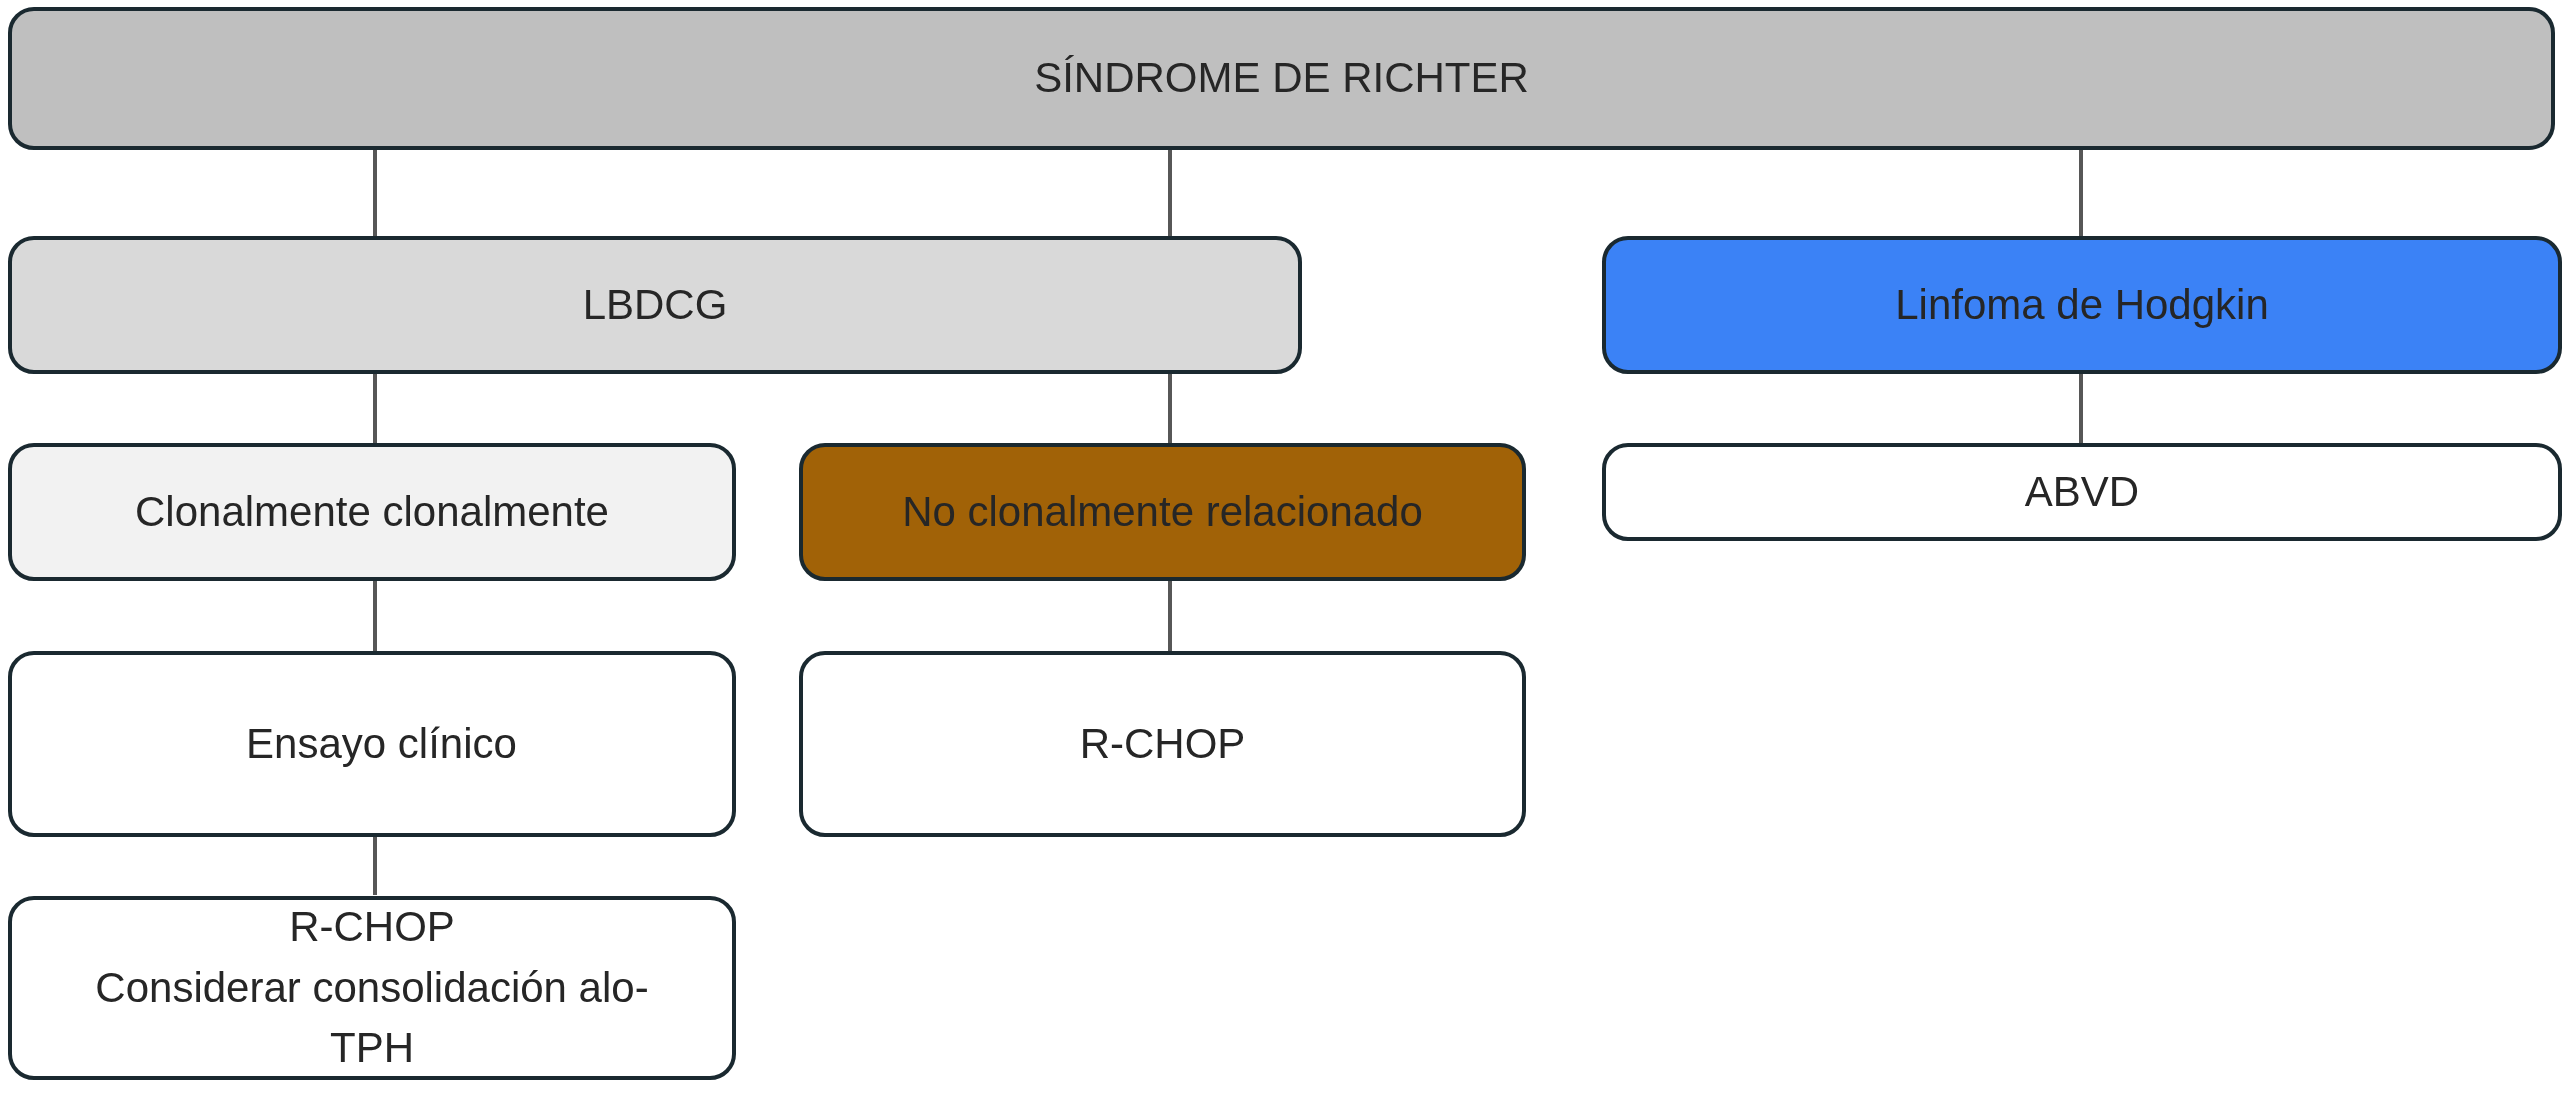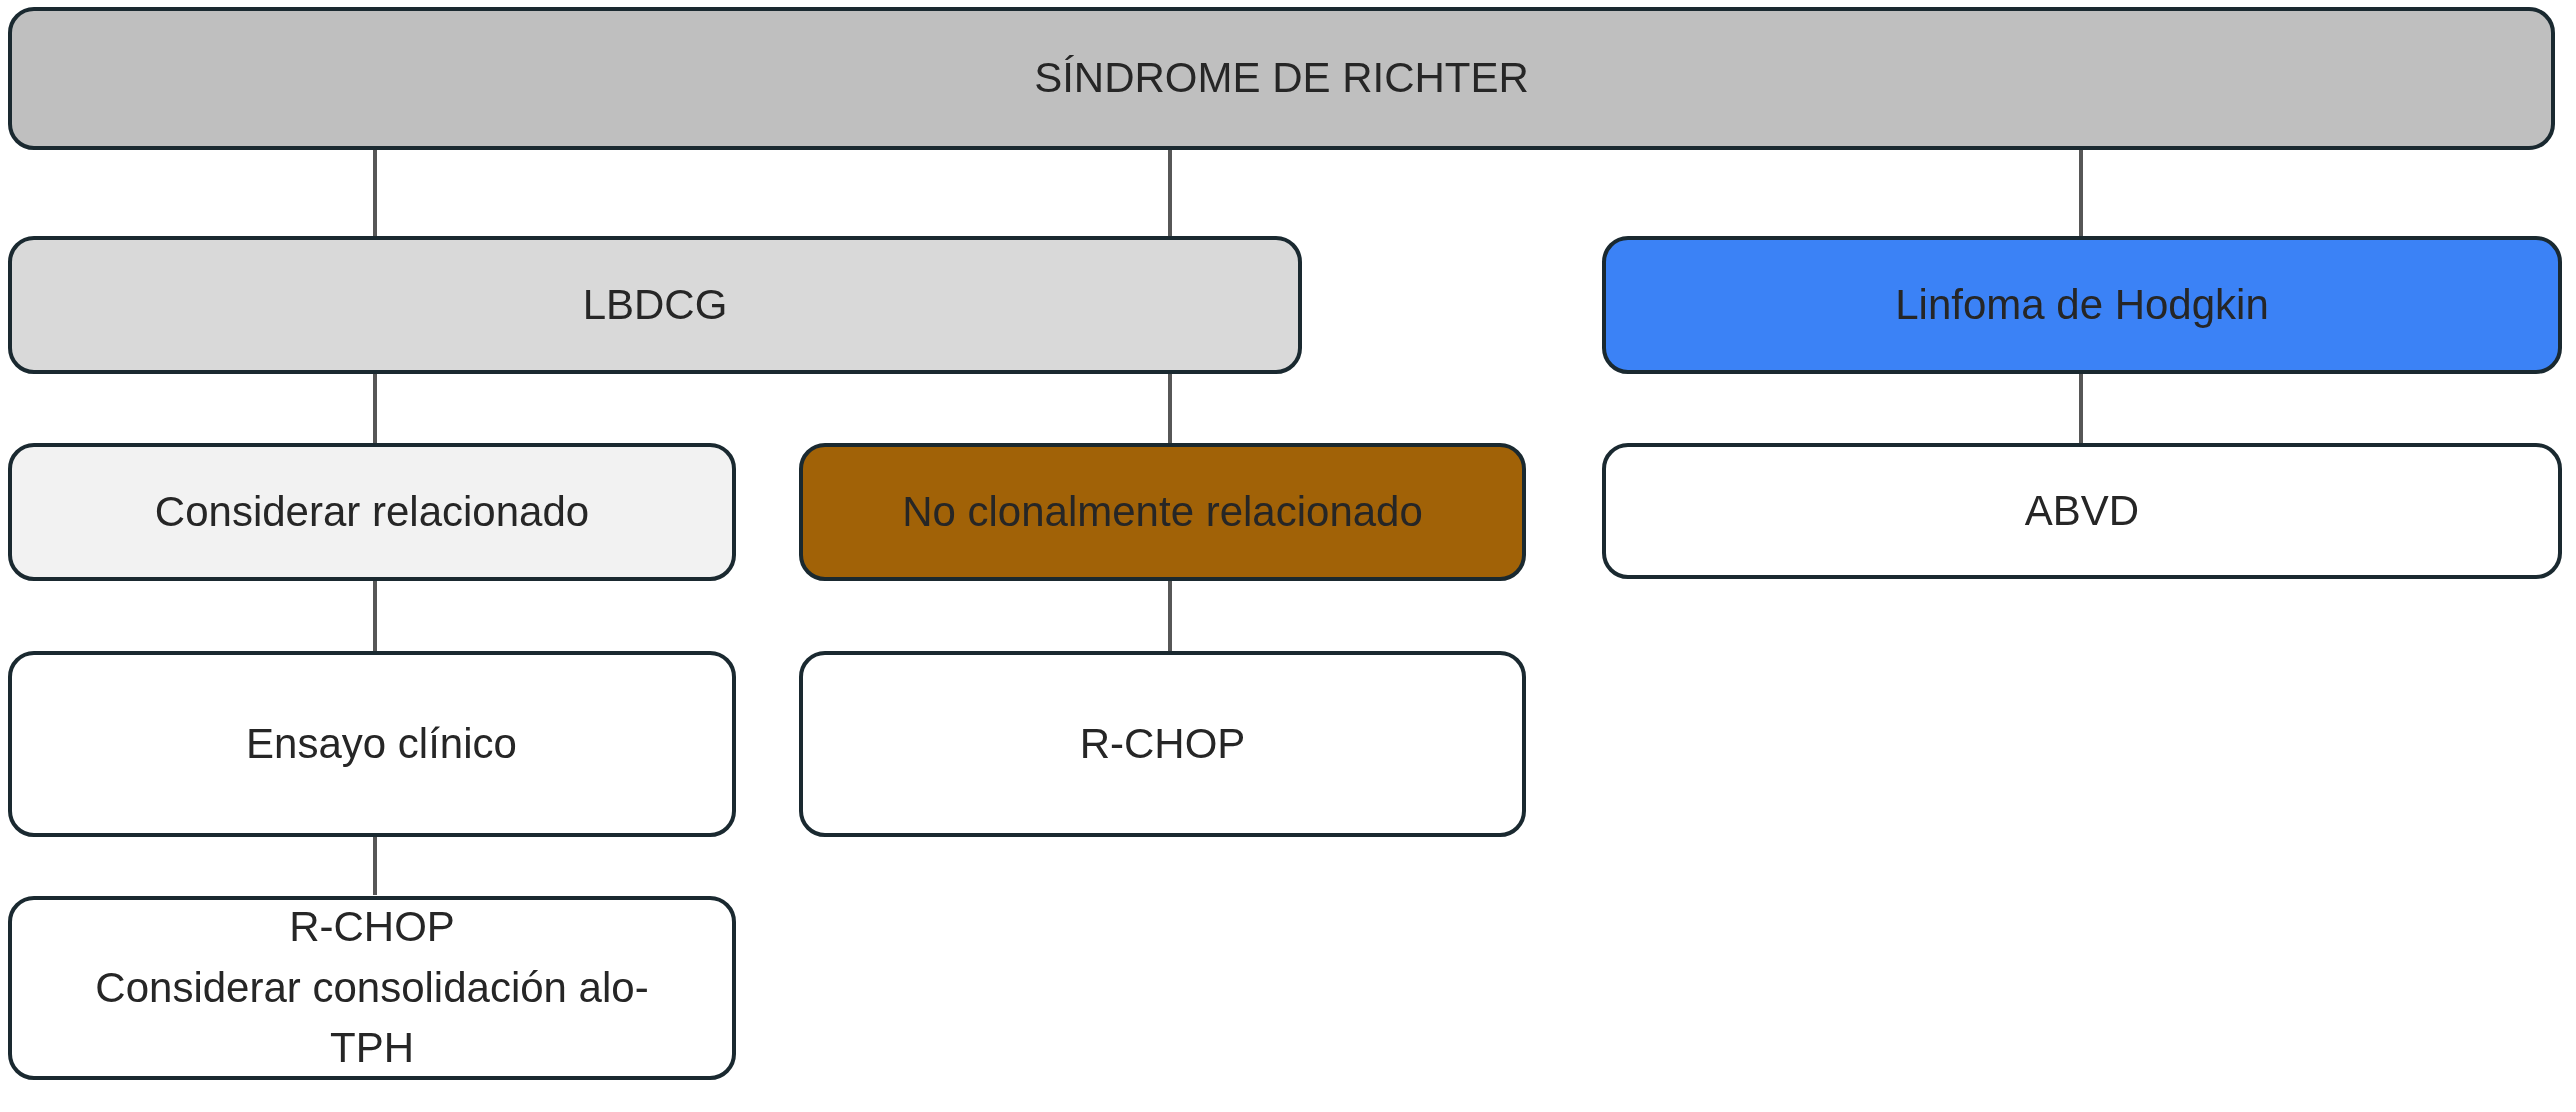--- a/index.html
+++ b/index.html
@@ -56,26 +56,26 @@
   </div>
 
   <div class="node" style="left: 8px; top: 236px; width: 1294px; height: 138px; background: rgb(217, 217, 217);">
     <span class="label">LBDCG</span>
   </div>
   <div class="node" style="left: 1602px; top: 236px; width: 960px; height: 138px; background: #3b82f6;">
     <span class="label">Linfoma de Hodgkin</span>
   </div>
 
   <div class="node" style="left: 8px; top: 443px; width: 728px; height: 138px; background: rgb(242, 242, 242);">
-    <span class="label">Considerar relacionado</span>
+    <span class="label">Clonalmente clonalmente</span>
   </div>
   <div class="node" style="left: 799px; top: 443px; width: 727px; height: 138px; background: #a16207;">
     <span class="label">No clonalmente relacionado</span>
   </div>
-  <div class="node" style="left: 1602px; top: 443px; width: 960px; height: 136px; background: rgb(255, 255, 255);">
+  <div class="node" style="left: 1602px; top: 443px; width: 960px; height: 98px; background: rgb(255, 255, 255);">
     <span class="label">ABVD</span>
   </div>
 
   <div class="node" style="left: 8px; top: 651px; width: 728px; height: 186px; background: rgb(255, 255, 255); padding-left: 35px;">
     <span class="label">Ensayo clínico</span>
   </div>
   <div class="node" style="left: 799px; top: 651px; width: 727px; height: 186px; background: rgb(255, 255, 255);">
     <span class="label">R-CHOP</span>
   </div>
 

